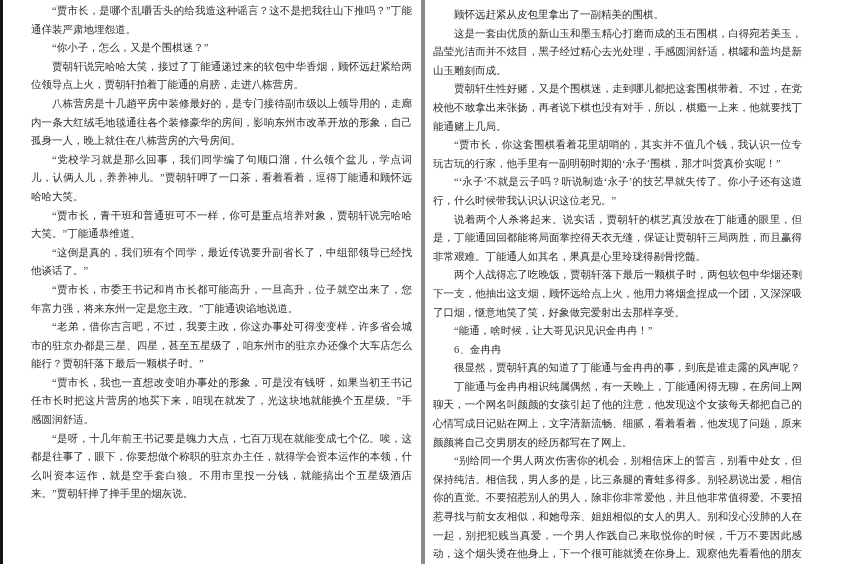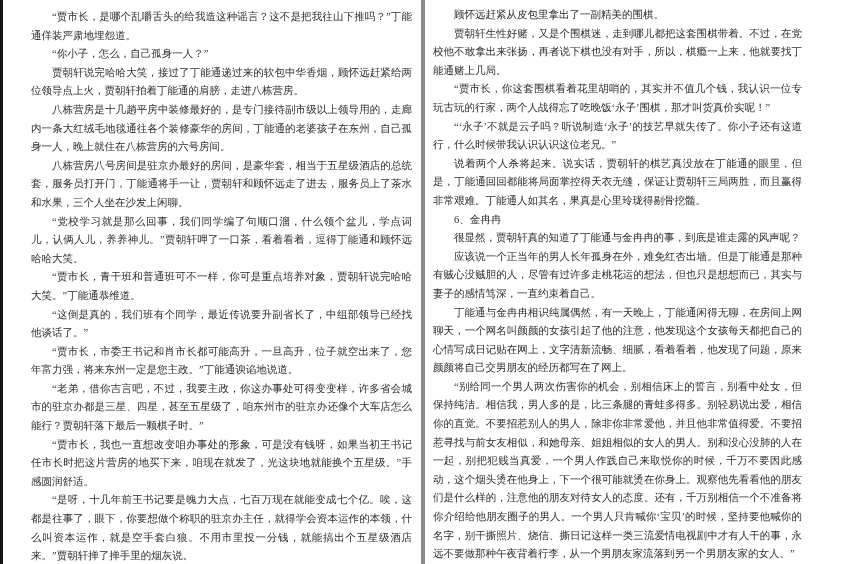--- a/index.html
+++ b/index.html
@@ -34,59 +34,60 @@
     font-size: 10.5px;
     line-height: 18.6px;
     color: #2b2b2b;
     text-align: justify;
     box-sizing: border-box;
     overflow: hidden;
     background: #ffffff;
   }
   .page-left {
     width: 418px;
-    padding: 8px 9px 4px 28px;
+    padding: 2px 9px 4px 28px;
     flex: 0 0 auto;
   }
   .page-right {
     width: 382px;
     padding: 6px 5px 4px 8px;
     flex: 0 0 auto;
   }
   .page p {
     margin: 0;
     padding: 0;
     text-indent: 2em;
   }
 </style>
 </head>
 <body>
 
 <div class="book">
   <div class="left-edge-bar"></div>
   <div class="page page-left">
       <p>“贾市长，是哪个乱嚼舌头的给我造这种谣言？这不是把我往山下推吗？”丁能通佯装严肃地埋怨道。</p>
-      <p>“你小子，怎么，自己孤身一人？”</p>
+      <p>“你小子，怎么，又是个围棋迷？”</p>
       <p>贾朝轩说完哈哈大笑，接过了丁能通递过来的软包中华香烟，顾怀远赶紧给两位领导点上火，贾朝轩拍着丁能通的肩膀，走进八栋营房。</p>
-      <p>八栋营房是十几趟平房中装修最好的，是专门接待副市级以上领导用的，走廊内一条大红绒毛地毯通往各个装修豪华的房间，丁能通的老婆孩子在东州，自己孤身一人，晚上就住在八栋营房的六号房间。</p>
-      <p>八栋营房八号房间是驻京办最好的房间，是豪华套，相当于五星级酒店的总统套，服务员打开门，丁能通将手一让，贾朝轩和顾怀远走了进去，服务员上了茶水和水果，三个人坐在沙发上闲聊。</p>
+      <p>八栋营房是十几趟平房中装修最好的，是专门接待副市级以上领导用的，走廊内一条大红绒毛地毯通往各个装修豪华的房间，影响东州市改革开放的形象，自己孤身一人，晚上就住在八栋营房的六号房间。</p>
       <p>“党校学习就是那么回事，我们同学编了句顺口溜，什么领个盆儿，学点词儿，认俩人儿，养养神儿。”贾朝轩呷了一口茶，看着看着，逗得丁能通和顾怀远哈哈大笑。</p>
       <p>“贾市长，青干班和普通班可不一样，你可是重点培养对象，贾朝轩说完哈哈大笑。”丁能通恭维道。</p>
       <p>“这倒是真的，我们班有个同学，最近传说要升副省长了，中组部领导已经找他谈话了。”</p>
       <p>“贾市长，市委王书记和肖市长都可能高升，一旦高升，位子就空出来了，您年富力强，将来东州一定是您主政。”丁能通谀谄地说道。</p>
       <p>“老弟，借你吉言吧，不过，我要主政，你这办事处可得变变样，许多省会城市的驻京办都是三星、四星，甚至五星级了，咱东州市的驻京办还像个大车店怎么能行？贾朝轩落下最后一颗棋子时。”</p>
       <p>“贾市长，我也一直想改变咱办事处的形象，可是没有钱呀，如果当初王书记任市长时把这片营房的地买下来，咱现在就发了，光这块地就能换个五星级。”手感圆润舒适。</p>
       <p>“是呀，十几年前王书记要是魄力大点，七百万现在就能变成七个亿。唉，这都是往事了，眼下，你要想做个称职的驻京办主任，就得学会资本运作的本领，什么叫资本运作，就是空手套白狼。不用市里投一分钱，就能搞出个五星级酒店来。”贾朝轩掸了掸手里的烟灰说。</p>
     </div>
   <div class="divider"></div>
   <div class="page page-right">
       <p>顾怀远赶紧从皮包里拿出了一副精美的围棋。</p>
+      <p>这是一套由优质的新山玉和墨玉精心打磨而成的玉石围棋，白得宛若美玉，晶莹光洁而并不炫目，黑子经过精心去光处理，手感圆润舒适，棋罐和盖均是新山玉雕刻而成。</p>
       <p>贾朝轩生性好赌，又是个围棋迷，走到哪儿都把这套围棋带着。不过，在党校他不敢拿出来张扬，再者说下棋也没有对手，所以，棋瘾一上来，他就要找丁能通赌上几局。</p>
-      <p>“贾市长，你这套围棋看着花里胡哨的，其实并不值几个钱，我认识一位专玩古玩的行家，两个人战得忘了吃晚饭‘永子’围棋，那才叫货真价实呢！”</p>
+      <p>“贾市长，你这套围棋看着花里胡哨的，其实并不值几个钱，我认识一位专玩古玩的行家，他手里有一副明朝时期的‘永子’围棋，那才叫货真价实呢！”</p>
       <p>“‘永子’不就是云子吗？听说制造‘永子’的技艺早就失传了。你小子还有这道行，什么时候带我认识认识这位老兄。”</p>
       <p>说着两个人杀将起来。说实话，贾朝轩的棋艺真没放在丁能通的眼里，但是，丁能通回回都能将局面掌控得天衣无缝，保证让贾朝轩三局两胜，而且赢得非常艰难。丁能通人如其名，果真是心里玲珑得剔骨挖髓。</p>
+      <p>两个人战得忘了吃晚饭，贾朝轩落下最后一颗棋子时，两包软包中华烟还剩下一支，他抽出这支烟，顾怀远给点上火，他用力将烟盒捏成一个团，又深深吸了口烟，惬意地笑了笑，好象做完爱射出去那样享受。</p>
+      <p>“能通，啥时候，让大哥见识见识金冉冉！”</p>
       <p>6、金冉冉</p>
       <p>很显然，贾朝轩真的知道了丁能通与金冉冉的事，到底是谁走露的风声呢？</p>
-      <p>应该说一个正当年的男人长年孤身在外，难免红杏出墙。但是丁能通是那种有贼心没贼胆的人，尽管有过许多走桃花运的想法，但也只是想想而已，其实与妻子的感情笃深，一直约束着自己。</p>
       <p>丁能通与金冉冉相识纯属偶然，有一天晚上，丁能通闲得无聊，在房间上网聊天，一个网名叫颜颜的女孩引起了他的注意，他发现这个女孩每天都把自己的心情写成日记贴在网上，文字清新流畅、细腻，看着看着，他发现了问题，原来颜颜将自己交男朋友的经历都写在了网上。</p>
       <p>“别给同一个男人两次伤害你的机会，别相信床上的誓言，别看中处女，但保持纯洁。相信我，男人多的是，比三条腿的青蛙多得多。别轻易说出爱，相信你的直觉。不要招惹别人的男人，除非你非常爱他，并且他非常值得爱。不要招惹寻找与前女友相似，和她母亲、姐姐相似的女人的男人。别和没心没肺的人在一起，别把犯贱当真爱，一个男人作践自己来取悦你的时候，千万不要因此感动，这个烟头烫在他身上，下一个很可能就烫在你身上。观察他先看看他的朋友们是什么样的，注意他的朋友对待女人的态度。还有，千万别相信一个不准备将你介绍给他朋友圈子的男人。一个男人只肯喊你‘宝贝’的时候，坚持要他喊你的名字，别干撕照片、烧信、撕日记这样一类三流爱情电视剧中才有人干的事，永远不要做那种午夜背着行李，从一个男朋友家流落到另一个男朋友家的女人。”</p>
     </div>
 </div>
 
 </body></html>

